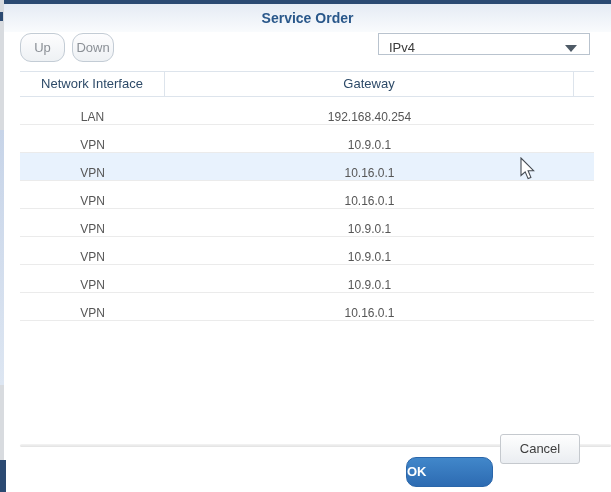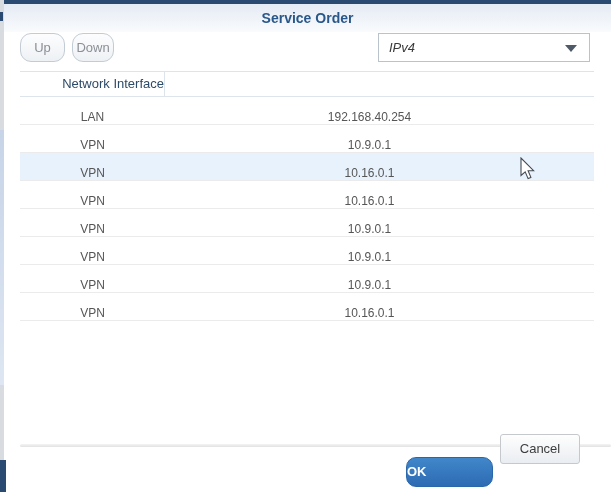--- a/index.html
+++ b/index.html
@@ -29,37 +29,37 @@
     position:absolute; top:33px; height:29px; box-sizing:border-box;
     border:1px solid #c3ccd5; border-radius:11px;
     background:linear-gradient(#fdfdfe,#eef1f4);
     font-size:13px; color:#8b9096; text-align:center; line-height:27px;
     cursor:default;
   }
   .btn-up { left:20px; width:45px; }
   .btn-down { left:72px; width:42px; }
 
   .dropdown {
-    position:absolute; left:378px; top:33px; width:212px; height:29px; box-sizing:border-box;
+    position:absolute; left:378px; top:33px; width:212px; height:22px; box-sizing:border-box;
     border:1px solid #b9c3ce; background:#ffffff;
-    font-size:13px; color:#3a3a3a; line-height:27px; padding-left:10px;font-style:italic;
+    font-size:13px; color:#3a3a3a; line-height:27px; padding-left:10px;
   }
   .dropdown .arrow {
     position:absolute; right:12px; top:11px; width:0; height:0;
     border-left:6px solid transparent; border-right:6px solid transparent;
     border-top:7px solid #4e5a66;
   }
 
   
   .grid-header {
     position:absolute; left:20px; top:71px; width:574px; height:26px; box-sizing:border-box;
     border-top:1px solid #dde4ec; border-bottom:1px solid #dde4ec;
     display:flex; font-size:13px; color:#2d4a68;
   }
-  .hcell { line-height:24px; text-align:right; box-sizing:border-box; }
+  .hcell { line-height:24px; text-align:center; box-sizing:border-box; }
   .hcell-1 { width:145px; border-right:1px solid #dde4ec; }
   .hcell-2 { width:409px; border-right:1px solid #dde4ec; }
   .hcell-3 { width:20px; }
 
   .grid-body { position:absolute; left:20px; top:97px; width:574px; }
   .row {
     height:27px; display:flex; align-items:flex-end;
     border-bottom:1px solid #ebebeb; font-size:12px; color:#565656;
   }
   .row.selected { background:var(--selbg,#e8f2fd); }
@@ -101,20 +101,21 @@
 <div class="btn btn-up">Up</div>
 <div class="btn btn-down">Down</div>
 
 <div class="dropdown">
   <span>IPv4</span>
   <span class="arrow"></span>
 </div>
 
 <div class="grid-header">
   <div class="hcell hcell-1">Network Interface</div>
+  <div class="hcell hcell-2">Gateway</div>
   <div class="hcell hcell-3"></div>
 </div>
 
 <div class="grid-body">
     <div class="row">
       <div class="cell cell-1">LAN</div>
       <div class="cell cell-2">192.168.40.254</div>
     </div>
     <div class="row">
       <div class="cell cell-1">VPN</div>

